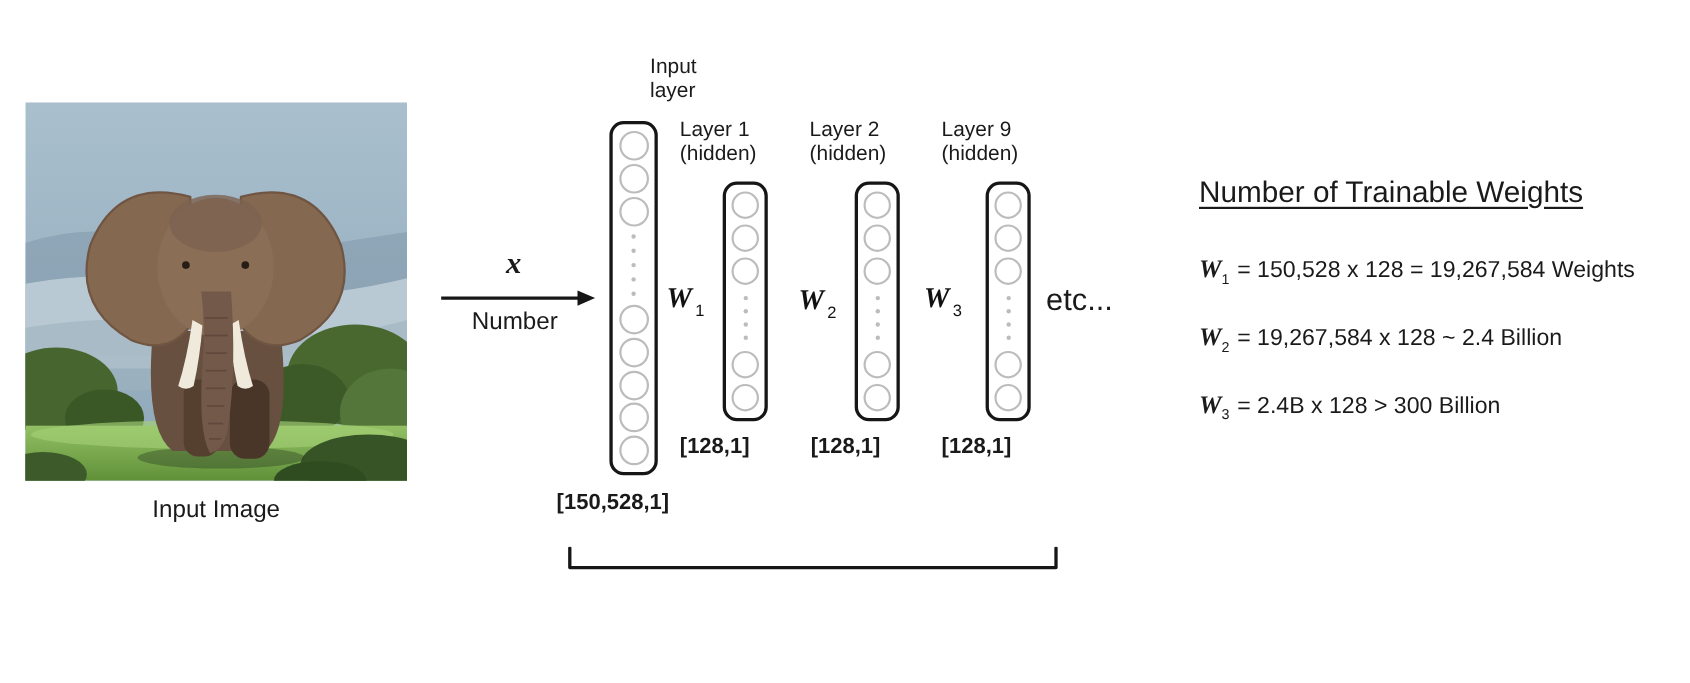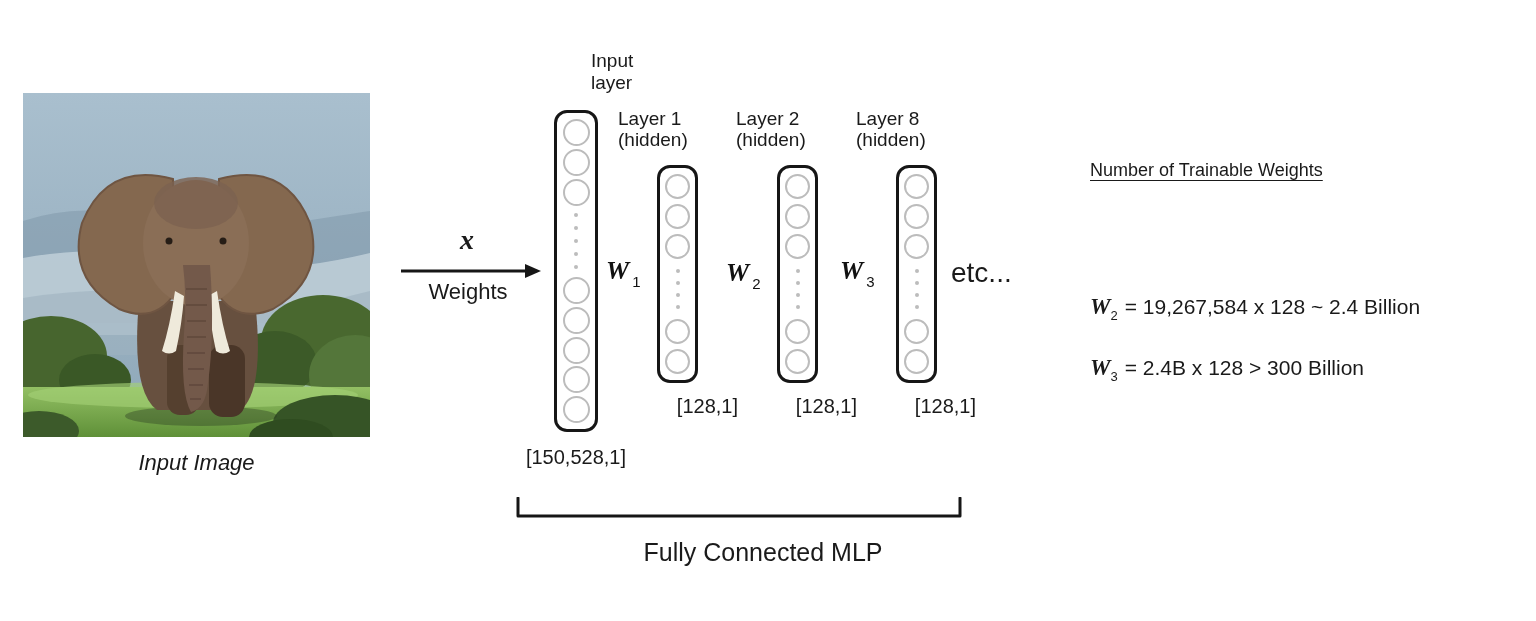--- a/index.html
+++ b/index.html
@@ -6,21 +6,21 @@
   #canvas{
     position:relative;
     width:1536px;height:621px;
     background:#ffffff;
     font-family:"Liberation Sans", sans-serif;
     color:#1a1a1a;
     overflow:hidden;
   }
   
   #photo{position:absolute;left:23px;top:93px;width:347px;height:344px;}
-  .caption{position:absolute;left:23px;width:347px;text-align:center;font-size:22px;color:#1a1a1a;font-style:italic;}
+  .caption{position:absolute;left:23px;width:347px;text-align:center;font-size:22px;color:#1a1a1a;}
   #caption-title{top:450px;}
   #caption-dims{top:488px;}
   
   #arrow-svg{position:absolute;left:401px;top:262px;width:140px;height:18px;}
   #x-label{position:absolute;left:427px;top:224px;width:80px;text-align:center;
     font-family:"Liberation Serif", serif;font-style:italic;font-weight:700;font-size:28px;}
   #flatten-label{position:absolute;left:408px;top:279px;width:120px;text-align:center;font-size:22px;}
   
   .column{position:absolute;border:3px solid #161616;border-radius:13px;background:#fff;
     display:flex;flex-direction:column;align-items:center;justify-content:space-between;
@@ -40,31 +40,31 @@
   #title-h2{left:736px;top:108px;width:120px;}
   #title-h3{left:856px;top:108px;width:120px;}
   
   .wlabel{position:absolute;font-family:"Liberation Serif", serif;font-style:italic;font-weight:700;
     font-size:26px;color:#111;}
   .wlabel sub{font-style:normal;font-weight:400;font-size:15px;font-family:"Liberation Sans",sans-serif;
     position:relative;top:2px;left:3px;}
   #w1{left:606px;top:256px;} #w2{left:726px;top:258px;} #w3{left:840px;top:256px;}
   #etc-label{position:absolute;left:951px;top:257px;font-size:28px;}
   
-  .dim{position:absolute;font-size:20px;text-align:right;width:120px;}
+  .dim{position:absolute;font-size:20px;text-align:left;width:120px;font-weight:bold;}
   #dim-input{left:506px;top:446px;}
   #dim-h1{left:618px;top:395px;}
   #dim-h2{left:737px;top:395px;}
   #dim-h3{left:856px;top:395px;}
   
   #bracket{position:absolute;left:516px;top:497px;width:446px;height:22px;}
   #mlp-label{position:absolute;left:541px;top:538px;width:444px;text-align:center;font-size:25px;}
   
   #panel{position:absolute;left:1090px;top:160px;width:446px;height:240px;}
-  #panel-title{position:absolute;top:0;left:0;font-size:18px;text-decoration:underline;
+  #panel-title{position:absolute;top:0;left:0;font-size:27px;text-decoration:underline;
     text-underline-offset:4px;white-space:nowrap;}
   .w-row{position:absolute;left:0;font-size:21px;white-space:nowrap;}
   #w-row-0{top:72px;} #w-row-1{top:134px;} #w-row-2{top:195px;}
   .w-row .wvar{font-family:"Liberation Serif", serif;font-style:italic;font-weight:700;font-size:23px;}
   .w-row sub{font-size:13px;position:relative;top:1px;}
   .w-row .formula{margin-left:7px;}
 </style>
 </head>
 <body>
 
@@ -126,26 +126,26 @@
       </g>
     </g>
   </svg>
   <div class="caption" id="caption-title">Input Image</div>
 
   <div id="x-label">x</div>
   <svg id="arrow-svg" aria-hidden="true">
     <line x1="0" y1="9" x2="125" y2="9" stroke="#161616" stroke-width="3"></line>
     <polygon points="124,2 140,9 124,16" fill="#161616"></polygon>
   </svg>
-  <div id="flatten-label">Weights</div>
+  <div id="flatten-label">Number</div>
 
   <div class="layer-title" id="title-input"><span>Input</span><br><span>layer</span></div>
   <div class="layer-title" id="title-h1"><span>Layer 1</span><br><span>(hidden)</span></div>
   <div class="layer-title" id="title-h2"><span>Layer 2</span><br><span>(hidden)</span></div>
-  <div class="layer-title" id="title-h3"><span>Layer 8</span><br><span>(hidden)</span></div>
+  <div class="layer-title" id="title-h3"><span>Layer 9</span><br><span>(hidden)</span></div>
 
   <div class="column" id="col-input">
       <div class="circle"></div>
       <div class="circle"></div>
       <div class="circle"></div>
       <div class="dotcol">
         <div class="dot"></div>
         <div class="dot"></div>
         <div class="dot"></div>
         <div class="dot"></div>
@@ -203,21 +203,21 @@
   <div id="etc-label">etc...</div>
 
   <div class="dim" id="dim-input">[150,528,1]</div>
   <div class="dim" id="dim-h1">[128,1]</div>
   <div class="dim" id="dim-h2">[128,1]</div>
   <div class="dim" id="dim-h3">[128,1]</div>
 
   <svg id="bracket" aria-hidden="true">
     <path d="M2,1 L2,19 L444,19 L444,1" fill="none" stroke="#161616" stroke-width="3" stroke-linejoin="round" stroke-linecap="round"></path>
   </svg>
-  <div id="mlp-label">Fully Connected MLP</div>
 
   <div id="panel">
     <div id="panel-title">Number of Trainable Weights</div>
+    <div class="w-row" id="w-row-0"><span class="wvar">W</span><sub>1</sub><span class="formula">= 150,528 x 128 = 19,267,584 Weights</span></div>
     <div class="w-row" id="w-row-1"><span class="wvar">W</span><sub>2</sub><span class="formula">= 19,267,584 x 128 ~ 2.4 Billion</span></div>
     <div class="w-row" id="w-row-2"><span class="wvar">W</span><sub>3</sub><span class="formula">= 2.4B x 128 &gt; 300 Billion</span></div>
   </div>
 
 </div>
 
 </body></html>

